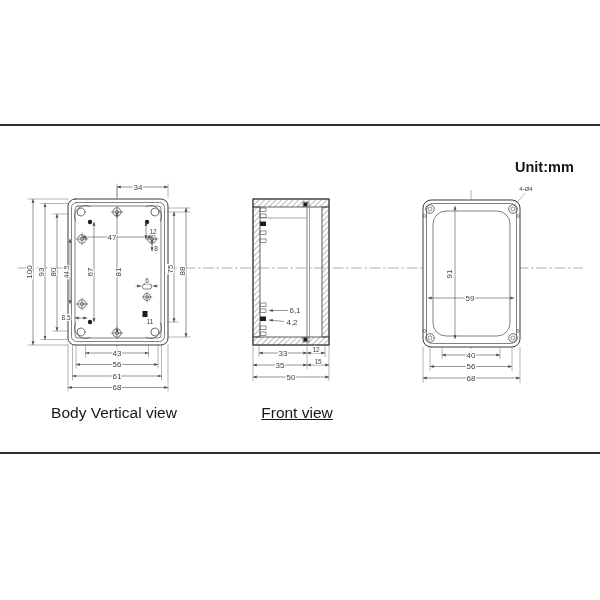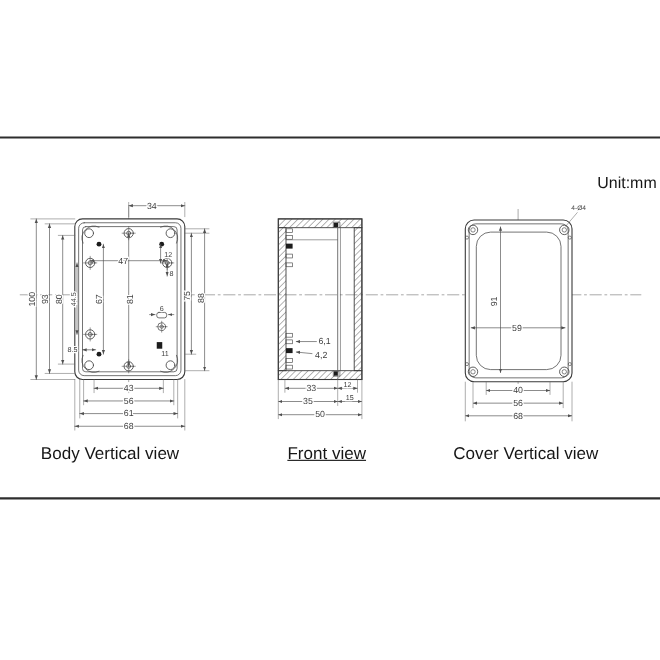--- a/index.html
+++ b/index.html
@@ -1,35 +1,34 @@
 <!DOCTYPE html>
 <html><head>
 <meta charset="utf-8">
 <style>
   html,body { margin:0; padding:0; background:#fff; }
   .canvas { position:relative; width:600px; height:600px; background:#ffffff; overflow:hidden;
             font-family:"Liberation Sans", sans-serif; }
   .caption { position:absolute; top:404px; transform:translateX(-50%); font-size:15.5px;
              color:#161616; white-space:nowrap; }
-  .unit { position:absolute; left:543px; top:159px; font-size:14.5px; color:#161616; }
+  .unit { position:absolute; left:515px; top:159px; font-size:14.5px; color:#161616;font-weight:bold; }
   svg text { font-family:"Liberation Sans", sans-serif; }
   .dimtxt { font-size:8px; fill:#3f3f3f; text-anchor:middle;
             paint-order:stroke; stroke:#ffffff; stroke-width:2.2px; }
   .sm { font-size:6.5px; }
 </style>
 </head>
 <body>
 
 <div class="canvas">
 
   <div class="unit">Unit:mm</div>
 
-  <div class="caption" style="left:100px;">Body Vertical view</div>
+  <div class="caption" style="left:114px;">Body Vertical view</div>
   <div class="caption" style="left:297px;text-decoration:underline;">Front view</div>
-  <div class="caption" style="left:478px;">Cover Vertical view</div>
 
   <svg width="600" height="600" viewBox="0 0 600 600">
     <defs>
       <marker id="arr" viewBox="0 0 10 10" refX="9" refY="5" markerWidth="7" markerHeight="7" orient="auto-start-reverse">
         <path d="M0,1.5 L9,5 L0,8.5 z" fill="#4f4f4f"></path>
       </marker>
       <pattern id="hatch" patternUnits="userSpaceOnUse" width="4" height="4" patternTransform="rotate(45)">
         <line x1="0" y1="0" x2="0" y2="4" stroke="#555" stroke-width="0.8"></line>
       </pattern>
     </defs>

